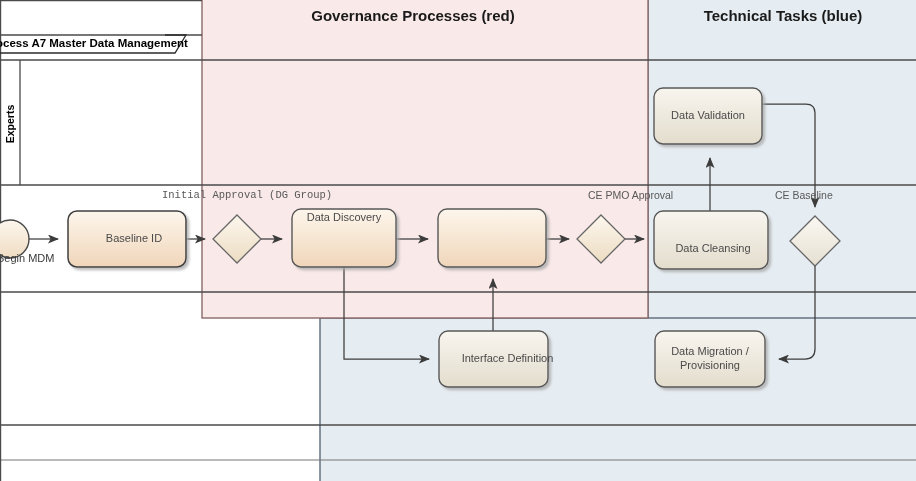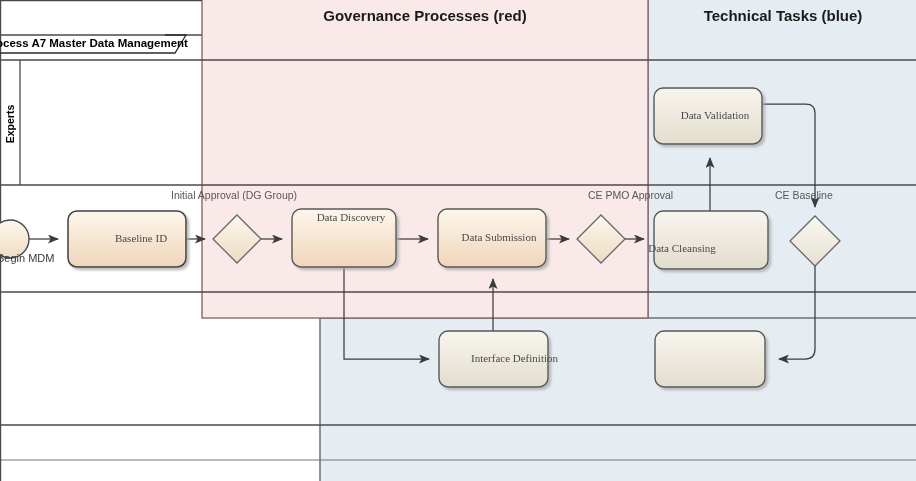--- a/index.html
+++ b/index.html
@@ -25,25 +25,24 @@
     height: 481px;
   }
   .node-label {
     position: absolute;
     display: flex;
     align-items: center;
     justify-content: center;
     text-align: center;
     color: #4a4a4a;
     font-size: 11px;
-    font-family: Liberation Serif, serif;
+    font-family: Liberation Sans, sans-serif;
     line-height: 1.25;
     pointer-events: none;
     white-space: pre-line;
-    padding-left: 7px;
   }
   .group-title {
     position: absolute;
     text-align: center;
     font-weight: bold;
     font-size: 15px;
     color: #1a1a1a;
     font-family: "Liberation Sans", sans-serif;
   }
   .edge-label {
@@ -182,33 +181,34 @@
       <polygon points="237,215 261,239 237,263 213,239" fill="url(#gradGate)" stroke="#666" stroke-width="1.3"></polygon>
       <polygon points="601,215 625,239 601,263 577,239" fill="url(#gradGate)" stroke="#666" stroke-width="1.3"></polygon>
       <polygon points="815,216 840,241 815,266 790,241" fill="url(#gradGateTech)" stroke="#666" stroke-width="1.3"></polygon>
     </g>
 
     <g>
       <circle cx="10" cy="239" r="19" fill="url(#gradEvent)" stroke="#4a4a4a" stroke-width="1.4"></circle>
     </g>
   </svg>
 
-  <div class="group-title" style="left:202px; top:7px; width:446px;">Governance Processes (red)</div>
+  <div class="group-title" style="left:190px; top:7px; width:446px;">Governance Processes (red)</div>
   <div class="group-title" style="left:648px; top:7px; width:270px;">Technical Tasks (blue)</div>
 
   <div class="pool-title" style="left:-4px; top:37px;">ocess A7 Master Data Management</div>
 
   <div class="lane-title" style="left:-12px; top:118px; width:44px; text-align:center; transform: rotate(-90deg);">Experts</div>
 
   <div class="event-label" style="left:-3px; top:252px;">Begin MDM</div>
 
-  <div class="edge-label" style="left:171px; top:189px;">Initial Approval (DG Group)</div>
+  <div class="edge-label" style="left:162px; top:189px;font-family:Liberation Mono, monospace;">Initial Approval (DG Group)</div>
   <div class="edge-label" style="left:556px; top:189px;margin-left:32px;">CE PMO Approval</div>
   <div class="edge-label" style="left:775px; top:189px;">CE Baseline</div>
 
   <div class="node-label" style="left:68px; top:211px; width:132px; height:56px;">Baseline ID</div>
   <div class="node-label" style="left:292px; top:197px; width:104px; height:42px;border-radius:6px;">Data Discovery</div>
-  <div class="node-label" style="left:438px; top:209px; width:108px; height:58px;">Data Submission</div>
   <div class="node-label" style="left:654px; top:88px; width:108px; height:56px;">Data Validation</div>
-  <div class="node-label" style="left:618px; top:211px; width:114px; height:76px;">Data Cleansing</div>
+  <div class="node-label" style="left:656px; top:211px; width:114px; height:76px;">Data Cleansing</div>
   <div class="node-label" style="left:439px; top:331px; width:109px; height:56px;margin-left:14px;">Interface Definition</div>
+  <div class="node-label" style="left:655px; top:331px; width:110px; height:56px;">Data Migration /
+Provisioning</div>
 
 </div>
 
 </body></html>

